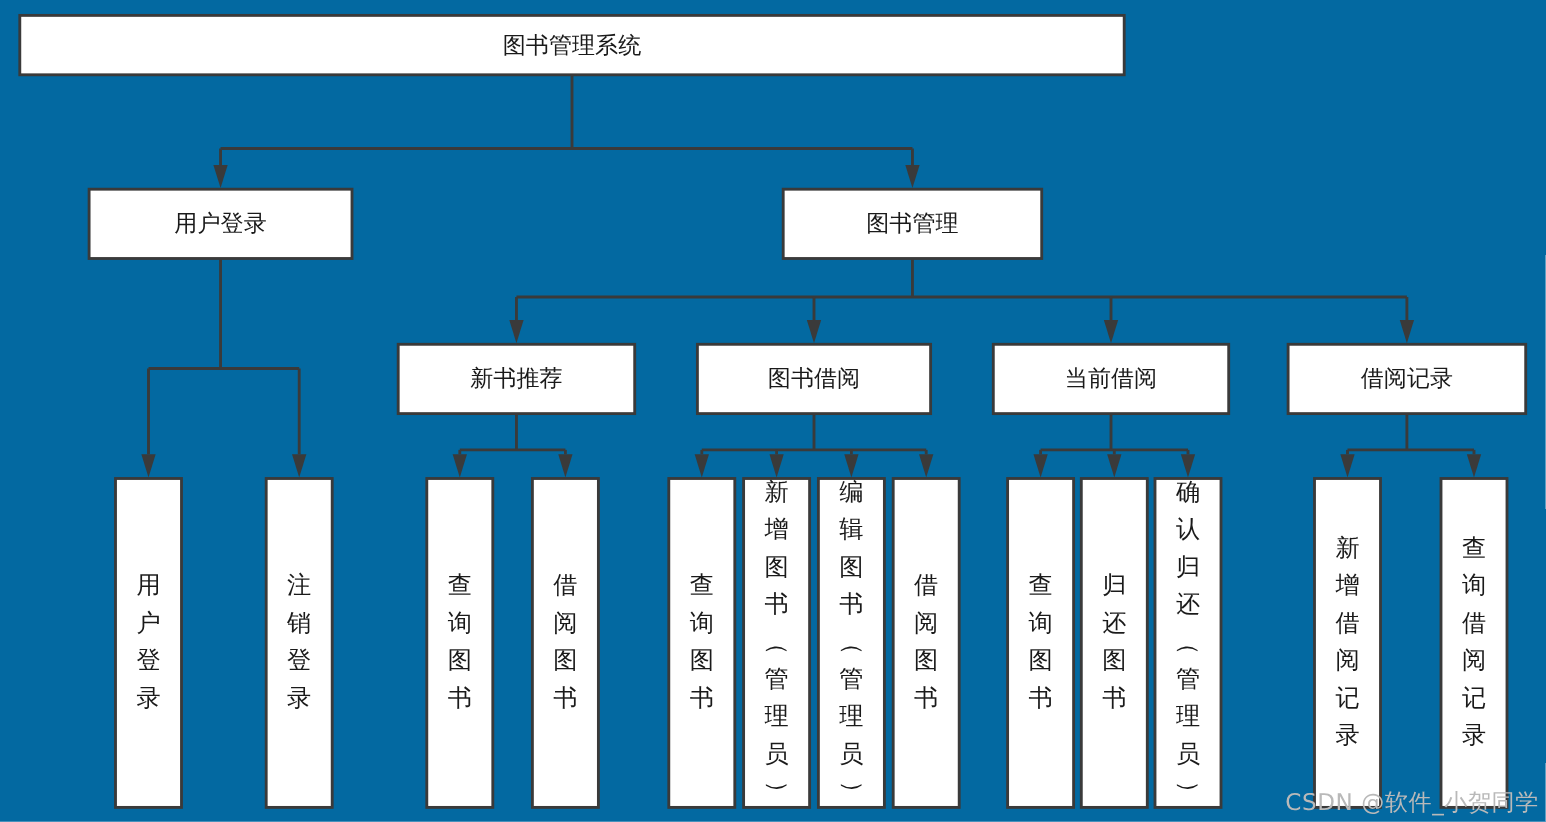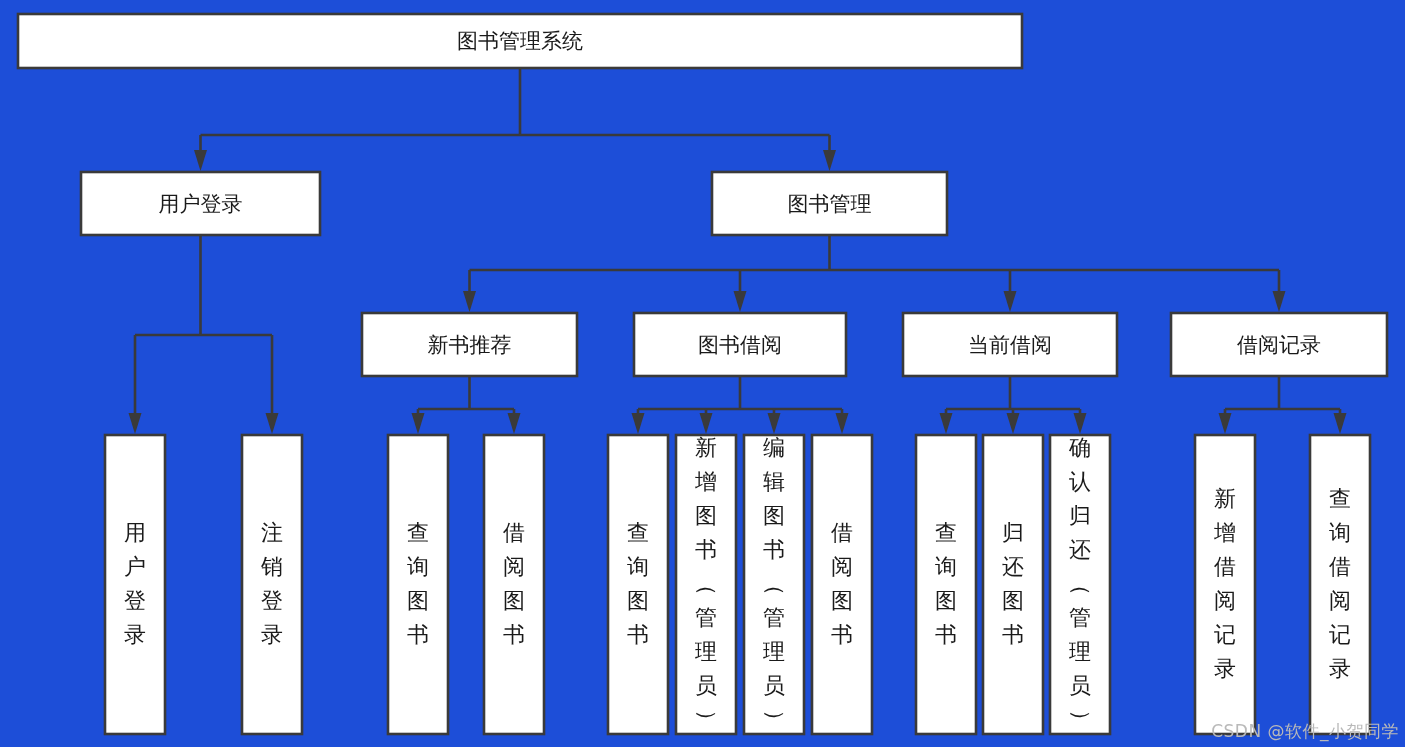--- a/index.html
+++ b/index.html
@@ -11,21 +11,21 @@
   body {
     width: 1405px;
     height: 747px;
     font-family: "DejaVu Sans", "Liberation Sans", sans-serif;
     overflow: hidden;
   }
   #diagram-root {
     position: relative;
     width: 1405px;
     height: 747px;
-    background: #1d4ed8;
+    background: #0369a1;
   }
   svg.diagram-canvas {
     position: absolute;
     left: 0;
     top: 0;
     width: 1405px;
     height: 747px;
     display: block;
   }
   .node-rect {
@@ -56,21 +56,21 @@
     font-size: 22px;
     fill: #1a1a1a;
     text-anchor: middle;
     dominant-baseline: middle;
   }
   .watermark-text {
     position: absolute;
     right: 6px;
     bottom: 4px;
     font-family: "DejaVu Sans", "Liberation Sans", sans-serif;
-    font-size: 17px;
+    font-size: 21px;
     color: #b9b9b9;
     letter-spacing: 0.5px;
     user-select: none;
     white-space: nowrap;
   }
 </style>
 </head>
 <body>
 
 <div id="diagram-root">

